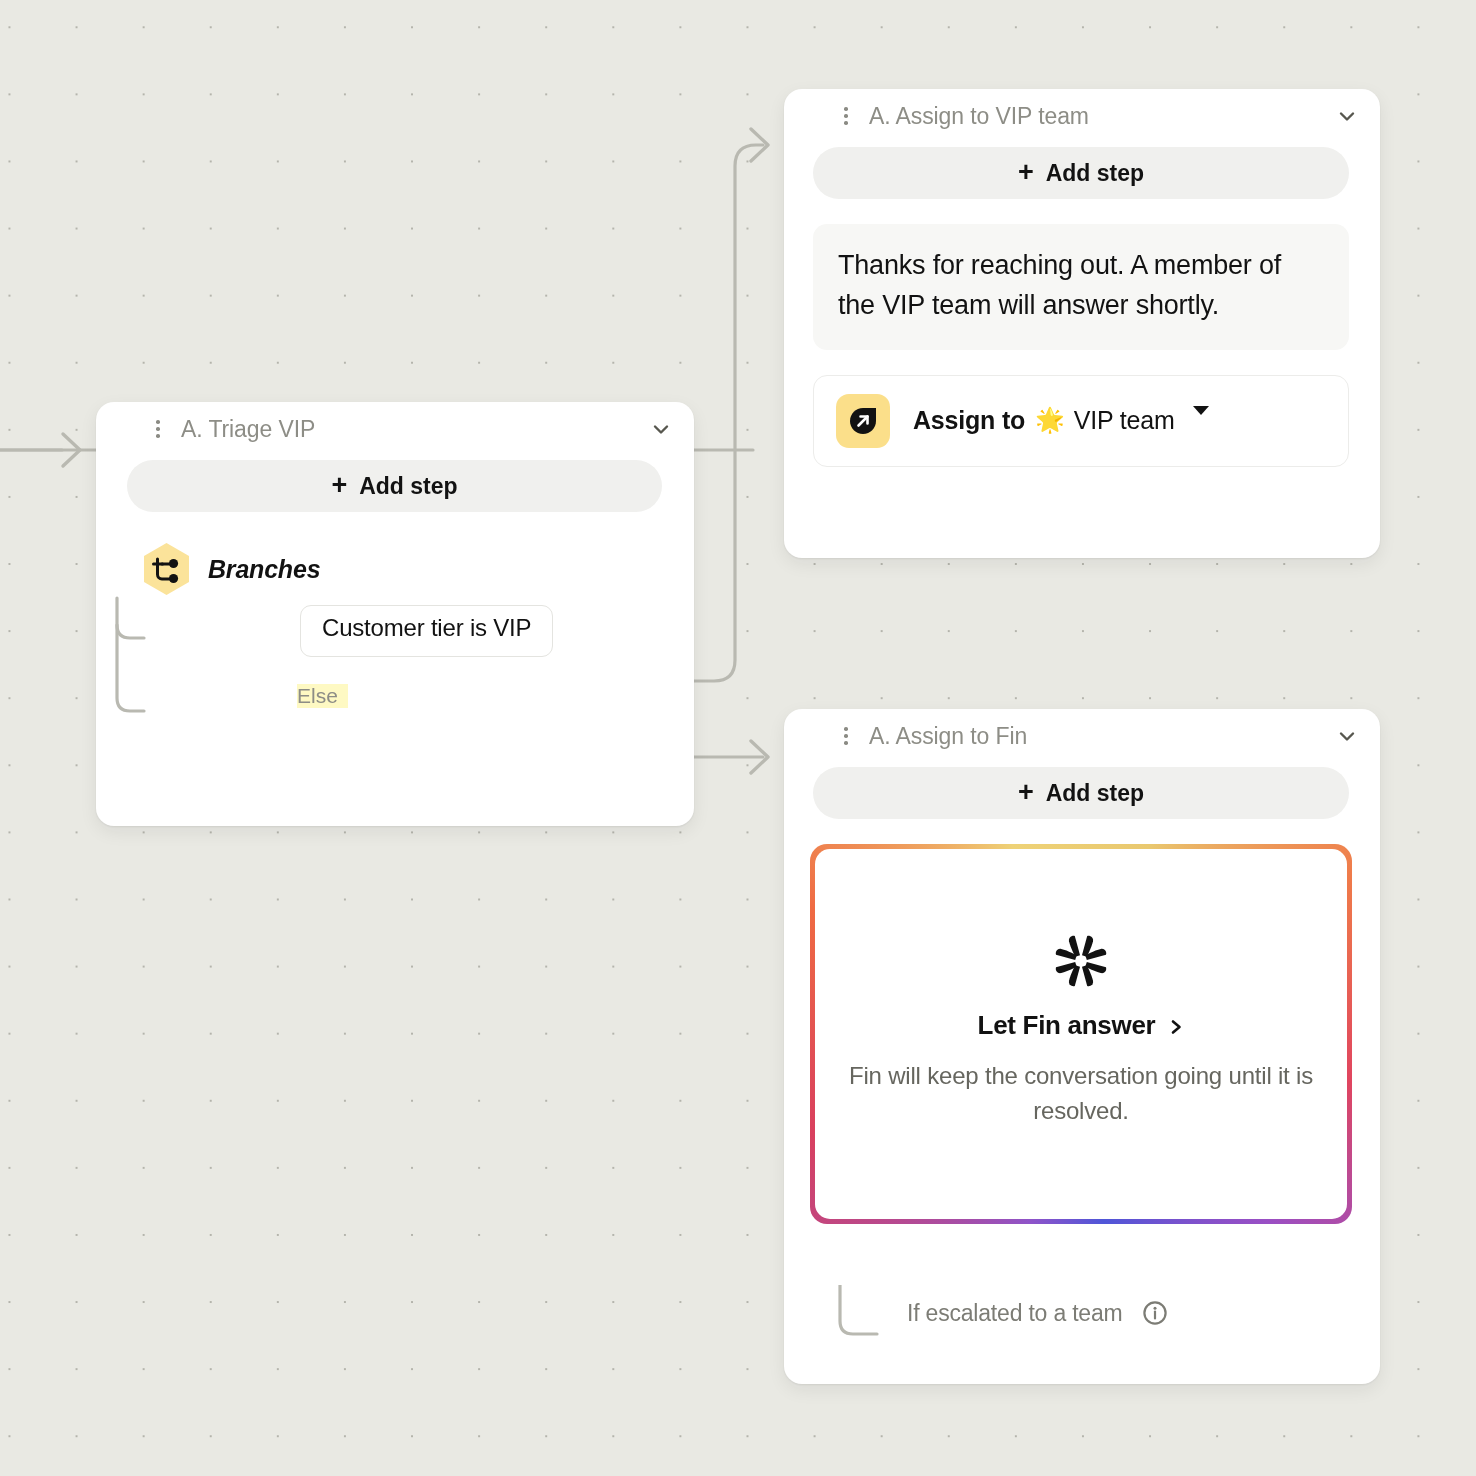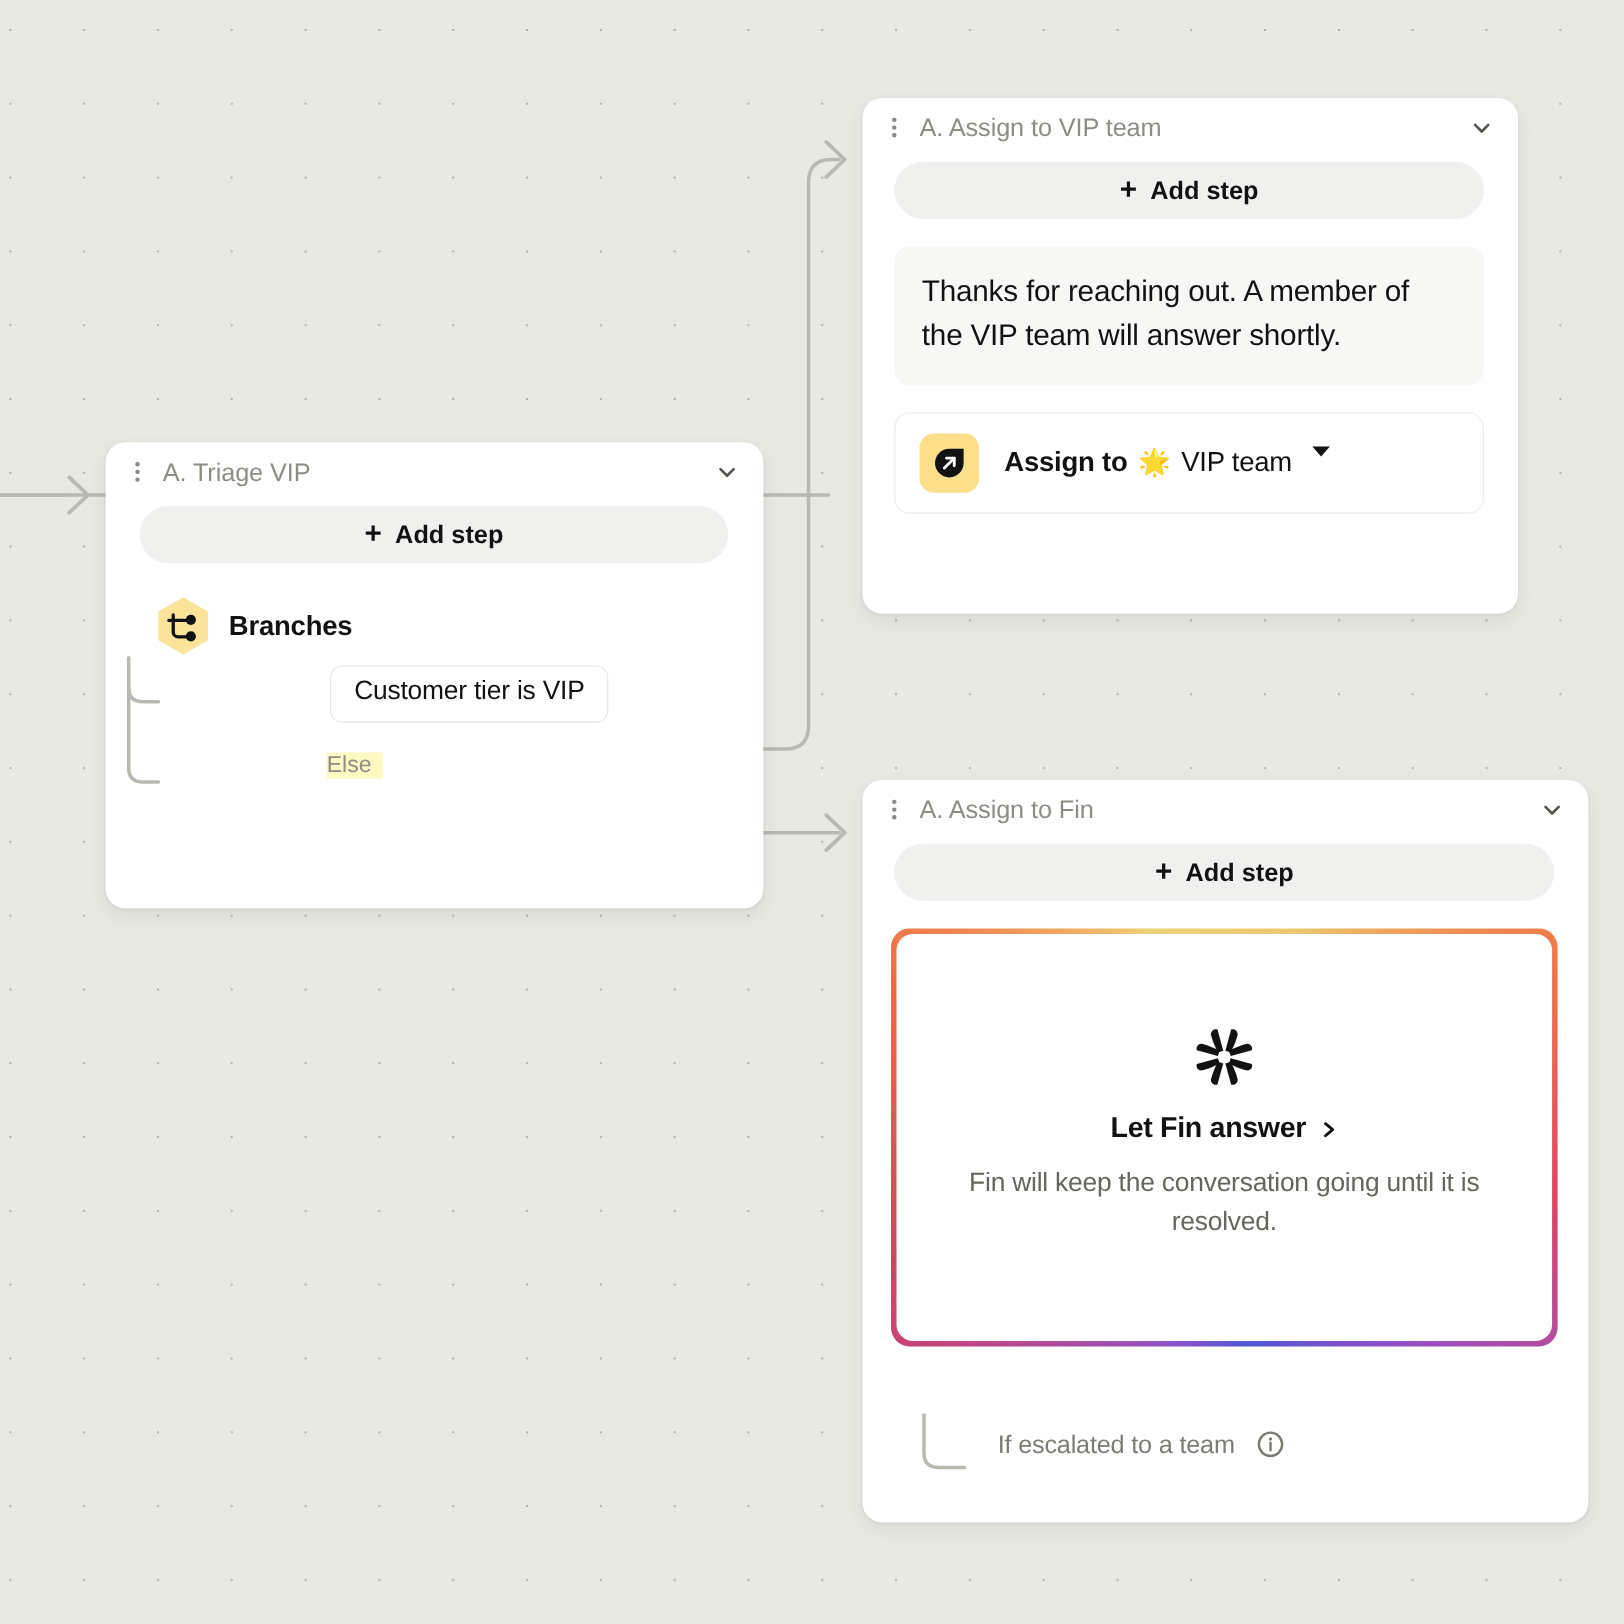--- a/index.html
+++ b/index.html
@@ -56,20 +56,21 @@
     border-radius: 18px;
     box-shadow: 0 1px 2px rgba(26,26,26,.07), 0 6px 18px rgba(26,26,26,.07);
   }
 
   .card-header {
     display: flex;
     align-items: center;
     height: 54px;
     padding: 0 22px 0 20px;
     box-sizing: border-box;
+    margin-left: 33px;
   }
   .kebab-icon {
     width: 18px;
     height: 22px;
     display: flex;
     flex-direction: column;
     justify-content: center;
     align-items: center;
     gap: 3.5px;
     flex: 0 0 auto;
@@ -123,20 +124,21 @@
 
   
   #triage-card { left: 96px; top: 402px; width: 598px; height: 424px; }
   #triage-card .add-step { margin: 4px 32px 0 31px; }
 
   .branches-row {
     display: flex;
     align-items: center;
     gap: 17px;
     margin: 30px 0 0 46px;
+    font-style: italic;
   }
   .hex-icon {
     position: relative;
     width: 49px;
     height: 54px;
     flex: 0 0 auto;
   }
   .hex-icon svg { display: block; }
   .branches-label {
     font-size: 25px;
@@ -231,21 +233,21 @@
   .caret-down {
     margin-left: 18px;
     width: 0; height: 0;
     border-left: 8px solid transparent;
     border-right: 8px solid transparent;
     border-top: 9px solid #121212;
     display: inline-block;
   }
 
   
-  #fin-card { left: 784px; top: 709px; width: 660px; height: 675px; }
+  #fin-card { left: 784px; top: 709px; width: 596px; height: 675px; }
   #fin-card .add-step { margin: 4px 31px 0 29px; }
 
   .fin-panel-wrap {
     position: relative;
     margin: 25px 28px 0 26px;
     padding: 5px;
     border-radius: 17px;
     background: conic-gradient(from 195deg at 50% 50%,
       #8e54c9 0deg,
       #d9405e 55deg,

